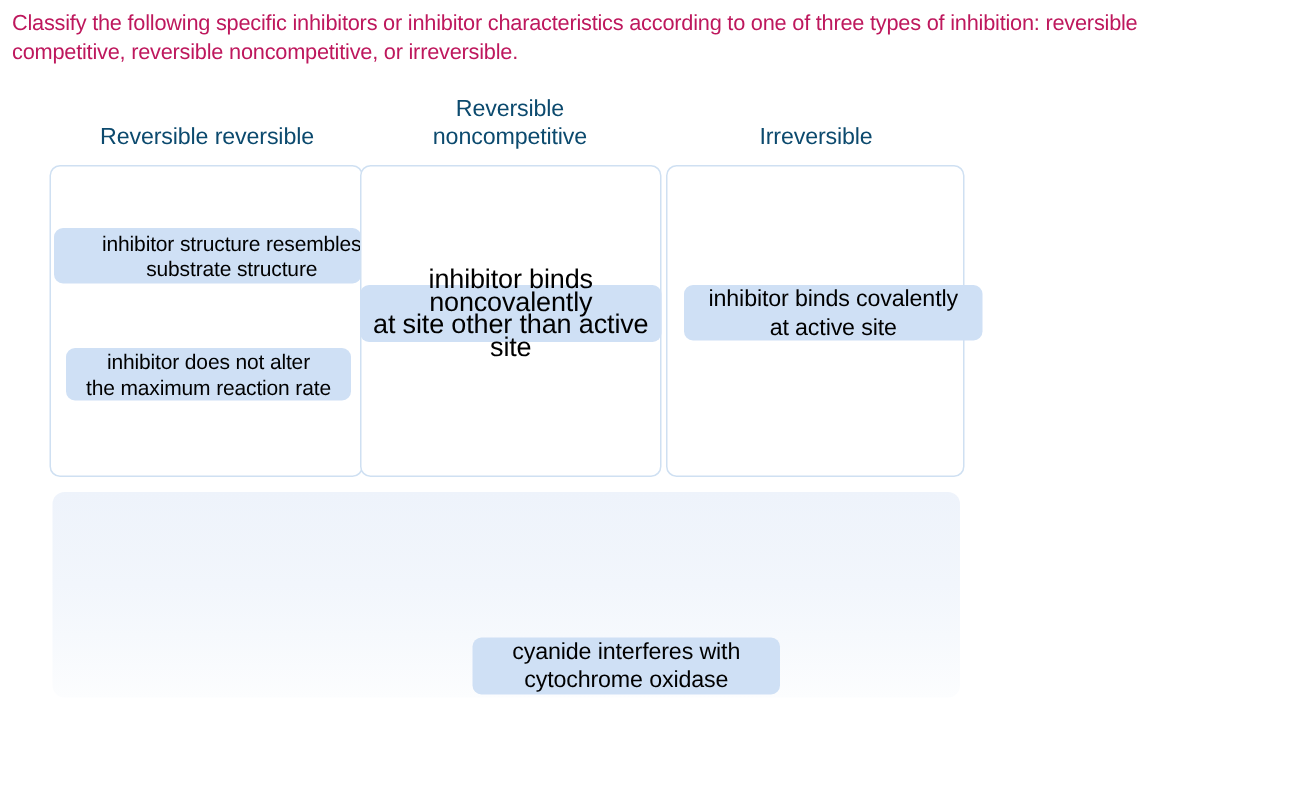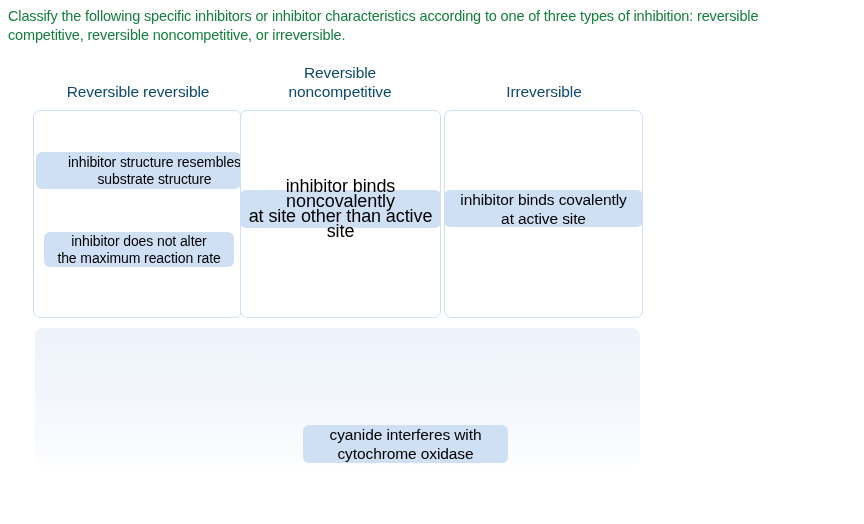--- a/index.html
+++ b/index.html
@@ -19,21 +19,21 @@
   }
 
   
   #prompt {
     position: absolute;
     left: 8px;
     top: 7px;
     width: 828px;
     font-size: 14.5px;
     line-height: 19px;
-    color: #15803d;
+    color: #be185d;
     letter-spacing: -0.15px;
   }
 
   
   #columns {
     position: absolute;
     left: 0;
     top: 0;
   }
   .col-header {
@@ -72,20 +72,21 @@
     font-size: 18px;
     line-height: 15px;
   }
   .chip.medium {
     font-size: 14px;
     line-height: 17px;
   }
   .chip.large {
     font-size: 15.5px;
     line-height: 19px;
+    margin-left: 12px;
   }
 
   
   #bank {
     position: absolute;
     background: linear-gradient(to bottom, #eef3fb 0%, #f2f6fc 45%, #f6f9fd 70%, #fcfdfe 100%);
     border-radius: 8px;
     box-sizing: border-box;
   }
 </style>

